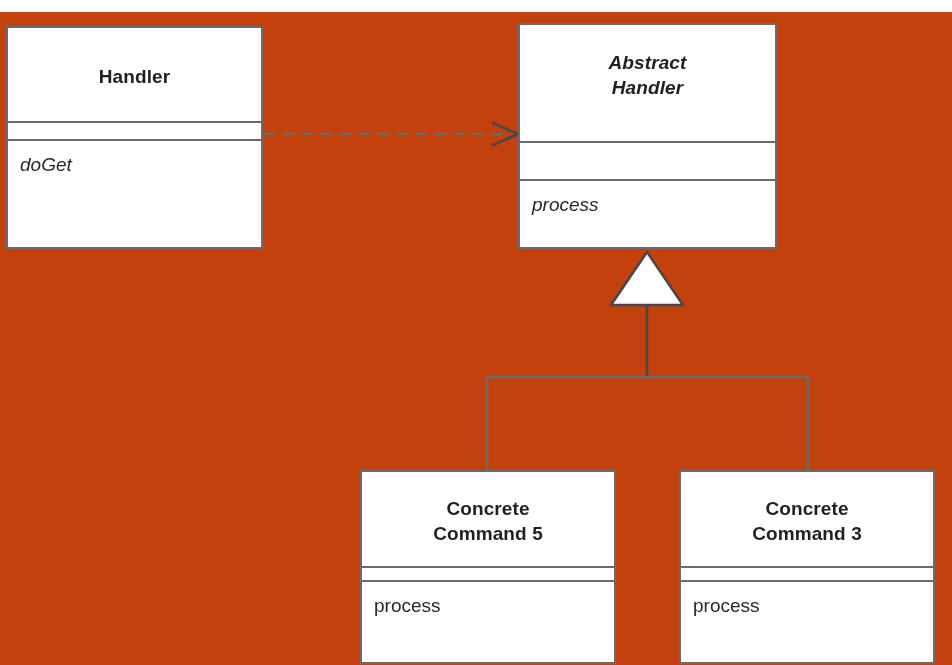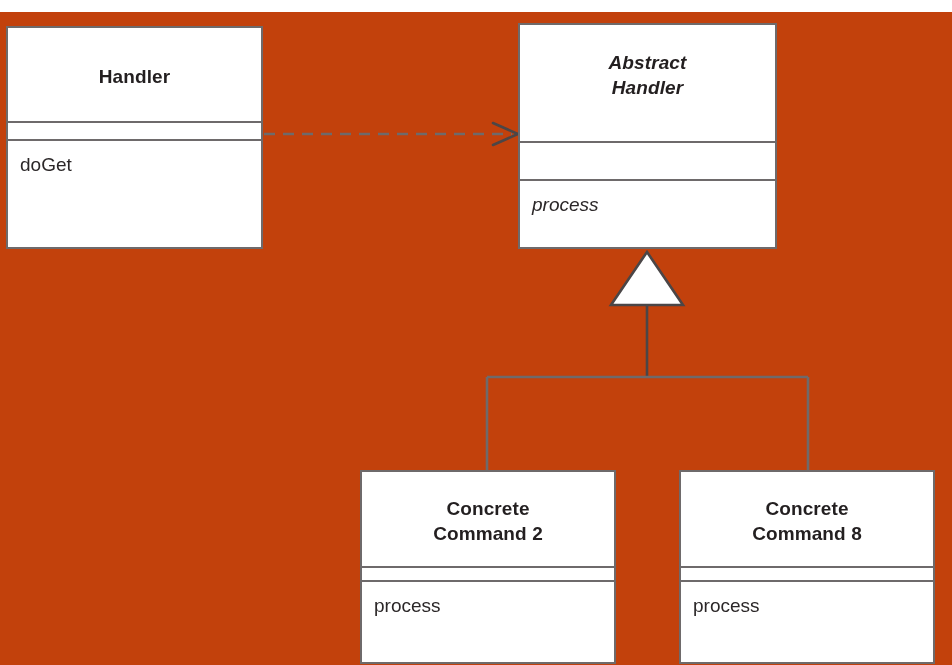--- a/index.html
+++ b/index.html
@@ -96,51 +96,51 @@
       <line x1="487" y1="365" x2="487" y2="458" stroke="#6e6a6b" stroke-width="2.6"></line>
       <line x1="808" y1="365" x2="808" y2="458" stroke="#6e6a6b" stroke-width="2.6"></line>
     </g>
   </svg>
 
   <div class="uml-class" style="left:6px; top:14px; width:257px; height:223px;">
     <div class="compartment comp-name" style="height:93px;">
       <div class="class-title">Handler</div>
     </div>
     <div class="compartment comp-attrs" style="height:18px;"></div>
-    <div class="compartment comp-ops" style="flex:1;">
+    <div class="compartment comp-ops" style="flex:1;font-style:italic;">
       <div class="member">doGet</div>
     </div>
   </div>
 
   <div class="uml-class" style="left:518px; top:11px; width:259px; height:226px;gap:20px;">
     <div class="compartment comp-name" style="height:96px; flex-direction:column; justify-content:center;">
       <div class="class-title abstract">Abstract</div>
       <div class="class-title abstract">Handler</div>
     </div>
     <div class="compartment comp-attrs" style="height:18px;"></div>
     <div class="compartment comp-ops" style="flex:1;">
       <div class="member abstract">process</div>
     </div>
   </div>
 
   <div class="uml-class" style="left:360px; top:458px; width:256px; height:194px;">
     <div class="compartment comp-name" style="height:94px; flex-direction:column; justify-content:center;">
       <div class="class-title">Concrete</div>
-      <div class="class-title">Command 2</div>
+      <div class="class-title">Command 5</div>
     </div>
     <div class="compartment comp-attrs" style="height:14px;"></div>
     <div class="compartment comp-ops" style="flex:1;">
       <div class="member">process</div>
     </div>
   </div>
 
   <div class="uml-class" style="left:679px; top:458px; width:256px; height:194px;">
     <div class="compartment comp-name" style="height:94px; flex-direction:column; justify-content:center;">
       <div class="class-title">Concrete</div>
-      <div class="class-title">Command 8</div>
+      <div class="class-title">Command 3</div>
     </div>
     <div class="compartment comp-attrs" style="height:14px;"></div>
     <div class="compartment comp-ops" style="flex:1;">
       <div class="member">process</div>
     </div>
   </div>
 
 </div>
 
 </body></html>

